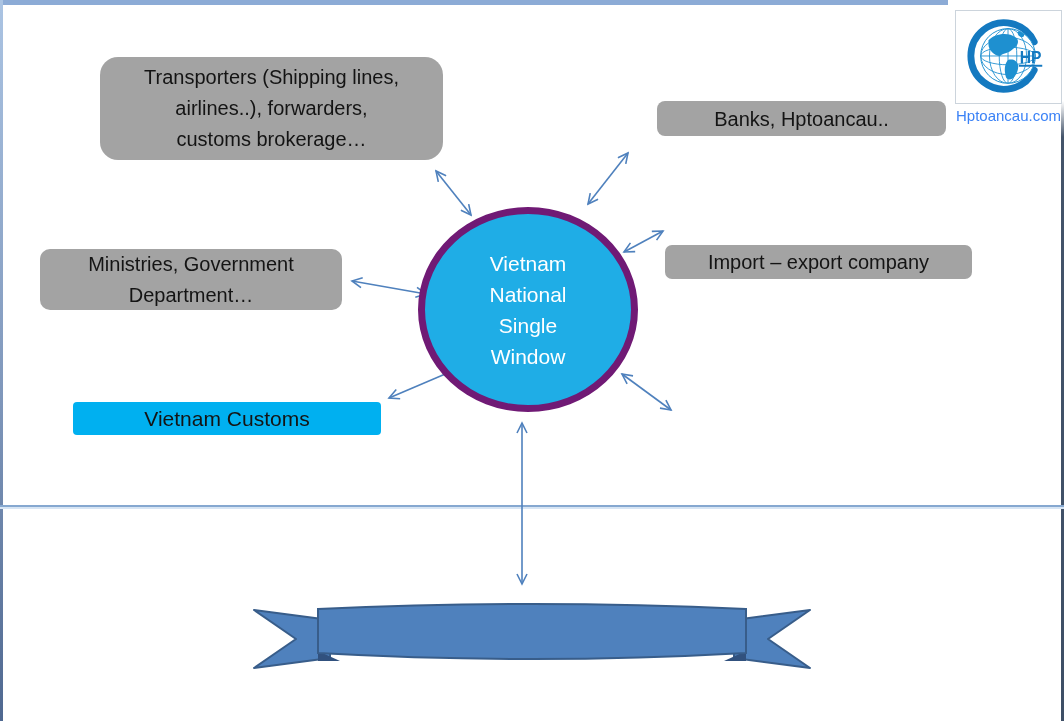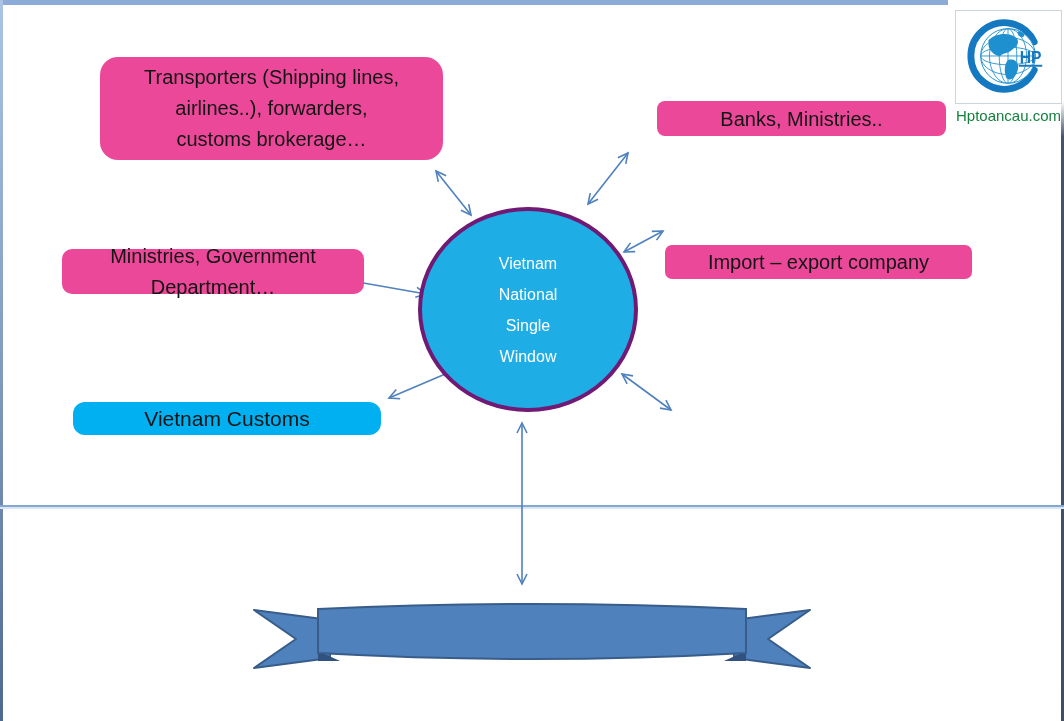--- a/index.html
+++ b/index.html
@@ -9,54 +9,54 @@
   
   .border-top{position:absolute;left:0;top:0;width:100%;height:5px;background:#8cabd6;}
   .border-left{position:absolute;left:0;top:0;width:3px;height:100%;
                background:linear-gradient(#abc4e3,#7f97bb 55%,#4f6890);}
   .border-right{position:absolute;right:0;top:0;width:3px;height:100%;
                background:linear-gradient(#ffffff 0%,#ffffff 14%,#44546a 19%,#3e4f66 100%);}
   .divider{position:absolute;left:0;top:505px;width:100%;height:4px;
            background:linear-gradient(#86a8d0 0 2px,#d7e5f4 2px 4px);}
 
   
-  .node{position:absolute;background:#ec4899;color:#141414;display:flex;
+  .node{position:absolute;background:#a3a3a3;color:#141414;display:flex;
         align-items:center;justify-content:center;text-align:center;
         font-size:19px;line-height:30px;}
   .node-label{white-space:pre-line;}
   #node-transporters{left:100px;top:57px;width:343px;height:103px;border-radius:18px;font-size:20px;line-height:31px;}
   #node-banks{left:657px;top:101px;width:289px;height:35px;border-radius:8px;font-size:20px;}
   #node-import{left:665px;top:217px;width:307px;height:34px;border-radius:7px;font-size:20px;margin-top:28px;}
-  #node-ministries{left:62px;top:249px;width:302px;height:45px;border-radius:10px;font-size:20px;line-height:31px;}
-  #node-customs{left:73px;top:402px;width:308px;height:33px;border-radius:12px;background:#00b0f0;font-size:21px;}
+  #node-ministries{left:40px;top:249px;width:302px;height:61px;border-radius:10px;font-size:20px;line-height:31px;}
+  #node-customs{left:73px;top:402px;width:308px;height:33px;border-radius:4px;background:#00b0f0;font-size:21px;}
   #node-other{left:674px;top:392px;width:309px;height:33px;border-radius:8px;font-size:20px;}
 
   
   .center-circle{position:absolute;left:418px;top:207px;width:220px;height:205px;
-        border-radius:50%;background:#1fade6;border:4px solid #701a75;box-sizing:border-box;
+        border-radius:50%;background:#1fade6;border:7px solid #701a75;box-sizing:border-box;
         display:flex;align-items:center;justify-content:center;color:#ffffff;
-        font-size:16px;line-height:31px;text-align:center;}
+        font-size:21px;line-height:31px;text-align:center;}
 
   
   #arrows{position:absolute;left:0;top:0;pointer-events:none;}
   .conn{stroke:#4f81bd;stroke-width:1.6;fill:none;}
 
   
   .ribbon-svg{position:absolute;left:250px;top:596px;}
   .ribbon-text{position:absolute;left:318px;top:602px;width:428px;height:54px;
         display:flex;align-items:center;justify-content:center;color:#ffffff;font-size:21px;}
   .sq{text-decoration:underline;text-decoration-style:wavy;text-decoration-color:#d00000;
       text-decoration-thickness:1px;text-underline-offset:4px;}
 
   
   .logo-patch{position:absolute;left:948px;top:0;width:116px;height:10px;background:#fff;}
   .logo-wrap{position:absolute;left:955px;top:7px;width:107px;text-align:center;}
   .logo-box{width:105px;height:92px;background:#fff;border:1px solid #ccd4dc;
         display:flex;align-items:flex-start;justify-content:center;margin:3px auto;}
-  .logo-caption{margin-top:3px;font-size:15px;color:#15803d;}
+  .logo-caption{margin-top:3px;font-size:15px;color:#3b82f6;}
 </style>
 </head>
 <body>
 
 <div class="page">
 
   <div class="border-top"></div>
   <div class="border-left"></div>
   <div class="border-right"></div>
   <div class="divider"></div>
@@ -75,21 +75,21 @@
       <line x1="622" y1="374" x2="671" y2="410" class="conn" marker-start="url(#ah)" marker-end="url(#ah)"></line>
       <line x1="522" y1="423" x2="522" y2="584" class="conn" marker-start="url(#ah)" marker-end="url(#ah)"></line>
     </svg>
 
   <div class="node" id="node-transporters">
     <span class="node-label">Transporters (Shipping lines,
 airlines..), forwarders,
 customs brokerage…</span>
   </div>
   <div class="node" id="node-banks">
-    <span class="node-label">Banks, Ministries..</span>
+    <span class="node-label">Banks, Hptoancau..</span>
   </div>
   <div class="node" id="node-import">
     <span class="node-label">Import – export company</span>
   </div>
   <div class="node" id="node-ministries">
     <span class="node-label">Ministries, Government
 Department…</span>
   </div>
   <div class="node" id="node-customs">
     <span class="node-label">Vietnam Customs</span>

